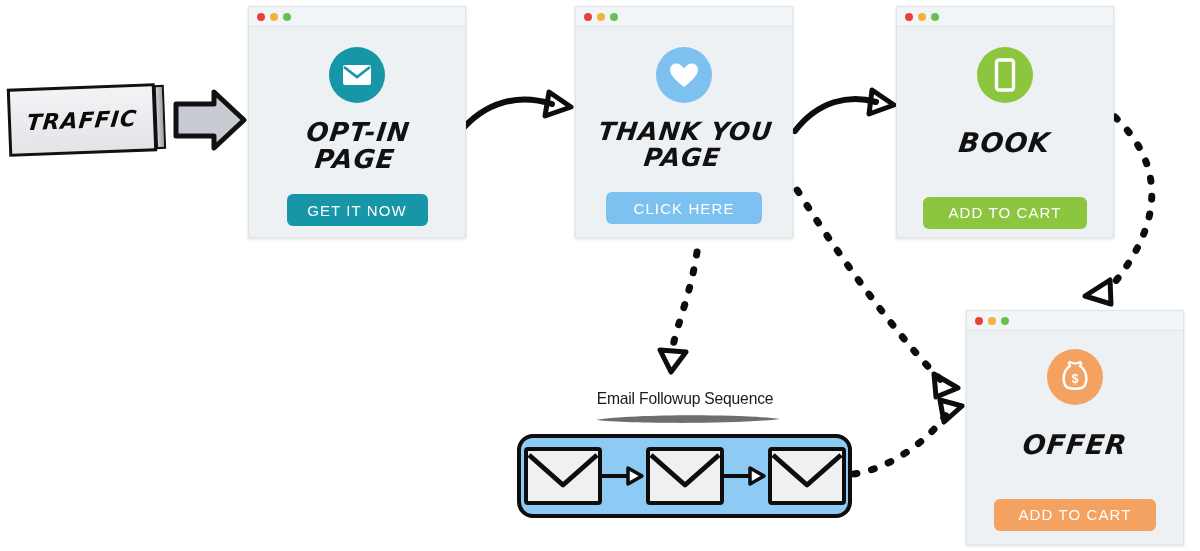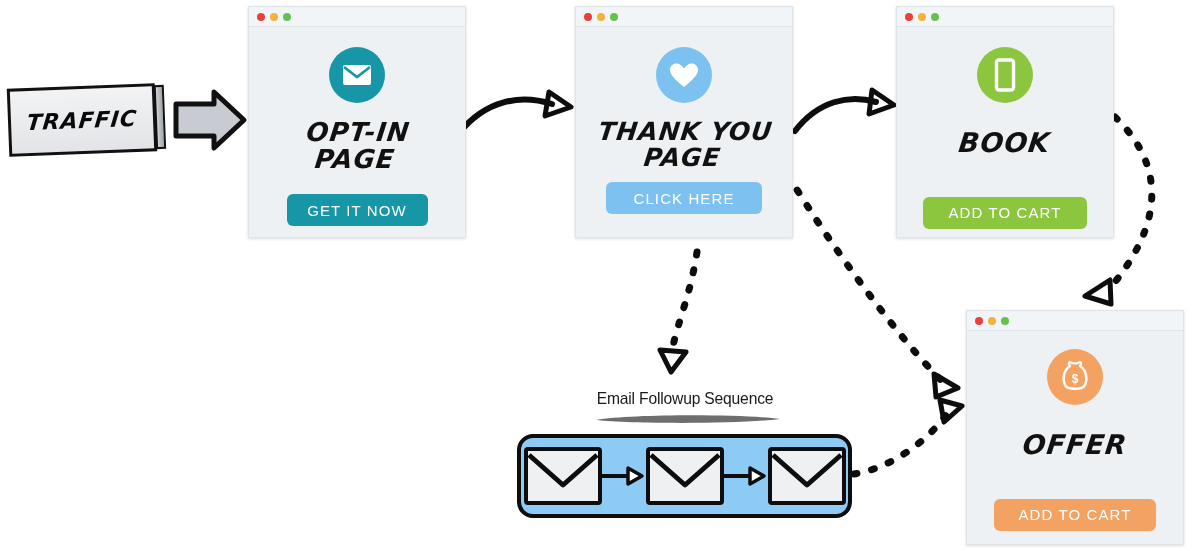--- a/index.html
+++ b/index.html
@@ -136,21 +136,21 @@
       <div class="badge" style="width:56px;height:56px;background:#7cc1f0;margin-top:20px;">
         <svg width="32" height="28" viewBox="0 0 32 28">
           <path d="M16,26 C6,18 2,13 2,9 C2,5 5,2.5 8.5,2.5 C11.5,2.5 14,4.5 16,7.5
                    C18,4.5 20.5,2.5 23.5,2.5 C27,2.5 30,5 30,9 C30,13 26,18 16,26 Z" fill="#fff"></path>
         </svg>
       </div>
       <div class="win-title" style="margin-top:16px;font-size:25px;">
         <div>THANK YOU</div>
         <div>PAGE</div>
       </div>
-      <div class="cta" style="background:#7cc1f0;width:156px;height:32px;margin-top:12px;">CLICK HERE</div>
+      <div class="cta" style="background:#7cc1f0;width:156px;height:32px;margin-top:22px;">CLICK HERE</div>
     </div>
   </div>
 
   <div class="win" id="w-book" style="left:896px;top:6px;width:218px;height:232px;">
     <div class="win-bar">
       <span class="dot r"></span>
       <span class="dot y"></span>
       <span class="dot g"></span>
     </div>
     <div class="win-body">

